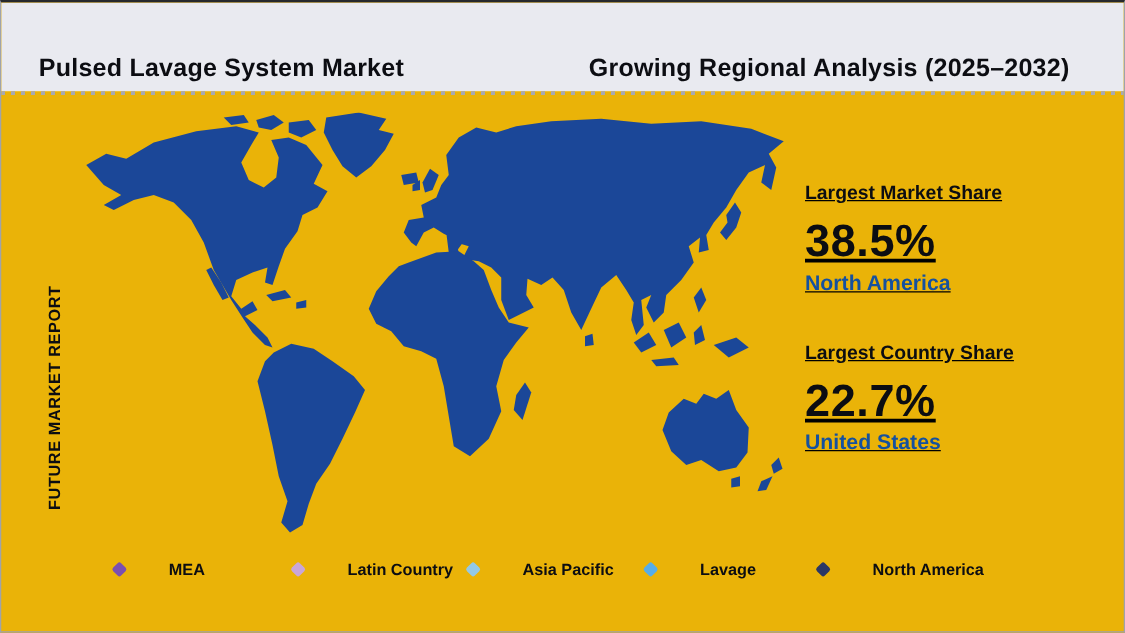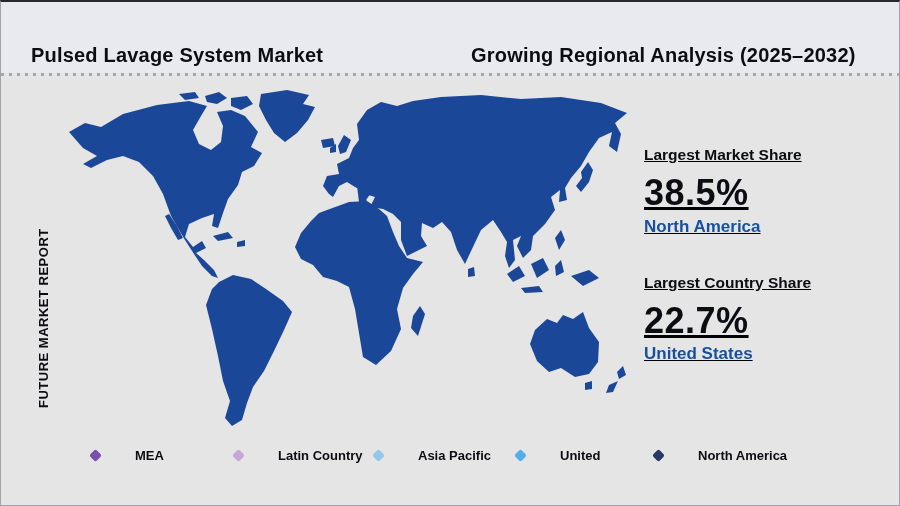--- a/index.html
+++ b/index.html
@@ -4,21 +4,21 @@
 <style>
   html,body{margin:0;padding:0;}
   body{
     font-family:"Liberation Sans","DejaVu Sans",sans-serif;
     background:#888;
   }
   .frame{
     position:relative;
     width:900px;height:506px;
     margin:0 auto;
-    background:#e5e5e5;
+    background:#eab308;
     border:1px solid #9fa3ab;
     border-top:2px solid #26282c;
     box-sizing:border-box;
     overflow:hidden;
   }
   .header-band{
     position:absolute;left:0;top:0;width:100%;height:71px;
     background:#e9eaf0;
   }
   .title{
@@ -158,21 +158,21 @@
     <div class="legend-item">
       <span class="legend-marker" style="background: rgb(201, 166, 217);"></span>
       <span>Latin Country</span>
     </div>
     <div class="legend-item">
       <span class="legend-marker" style="background: rgb(147, 201, 232);"></span>
       <span>Asia Pacific</span>
     </div>
     <div class="legend-item">
       <span class="legend-marker" style="background: rgb(87, 173, 232);"></span>
-      <span>United</span>
+      <span>Lavage</span>
     </div>
     <div class="legend-item">
       <span class="legend-marker" style="background: rgb(43, 55, 101);"></span>
       <span>North America</span>
     </div>
   </div>
 
 </div>
 
 </body></html>

